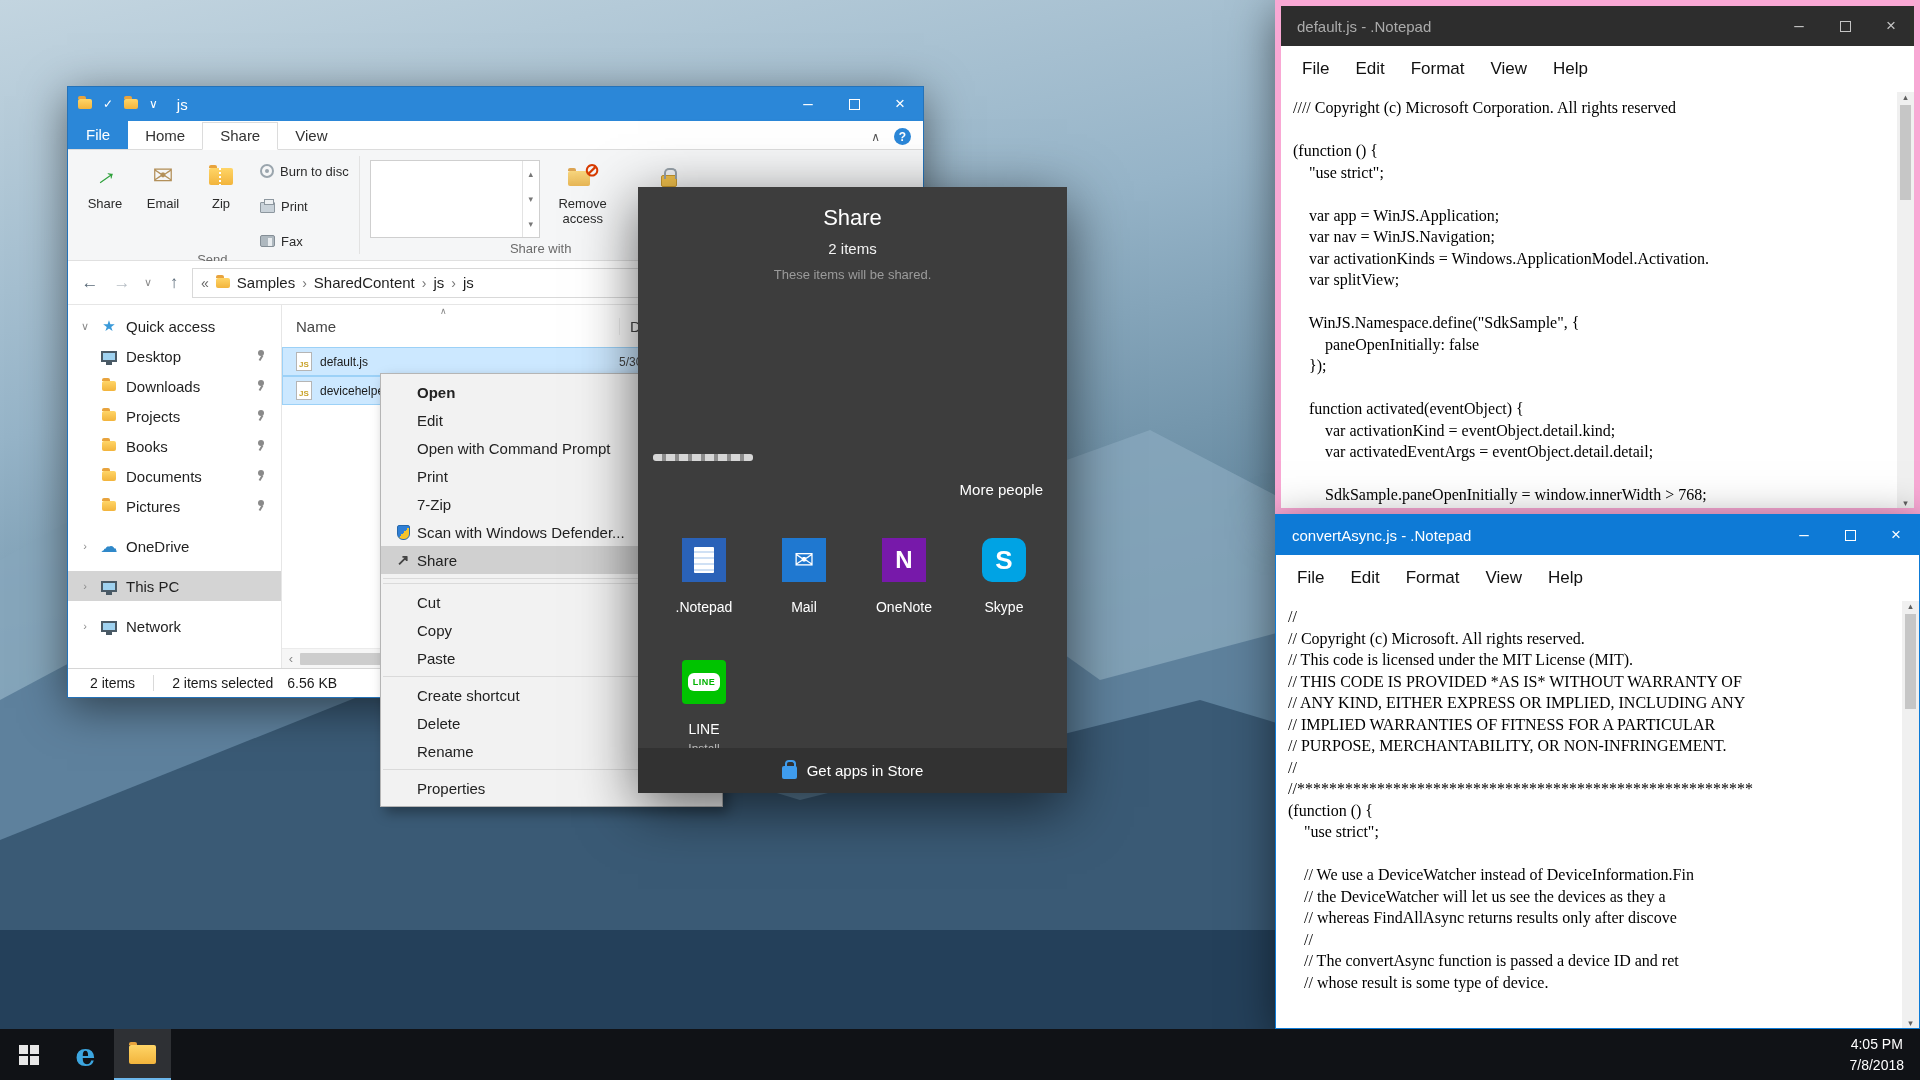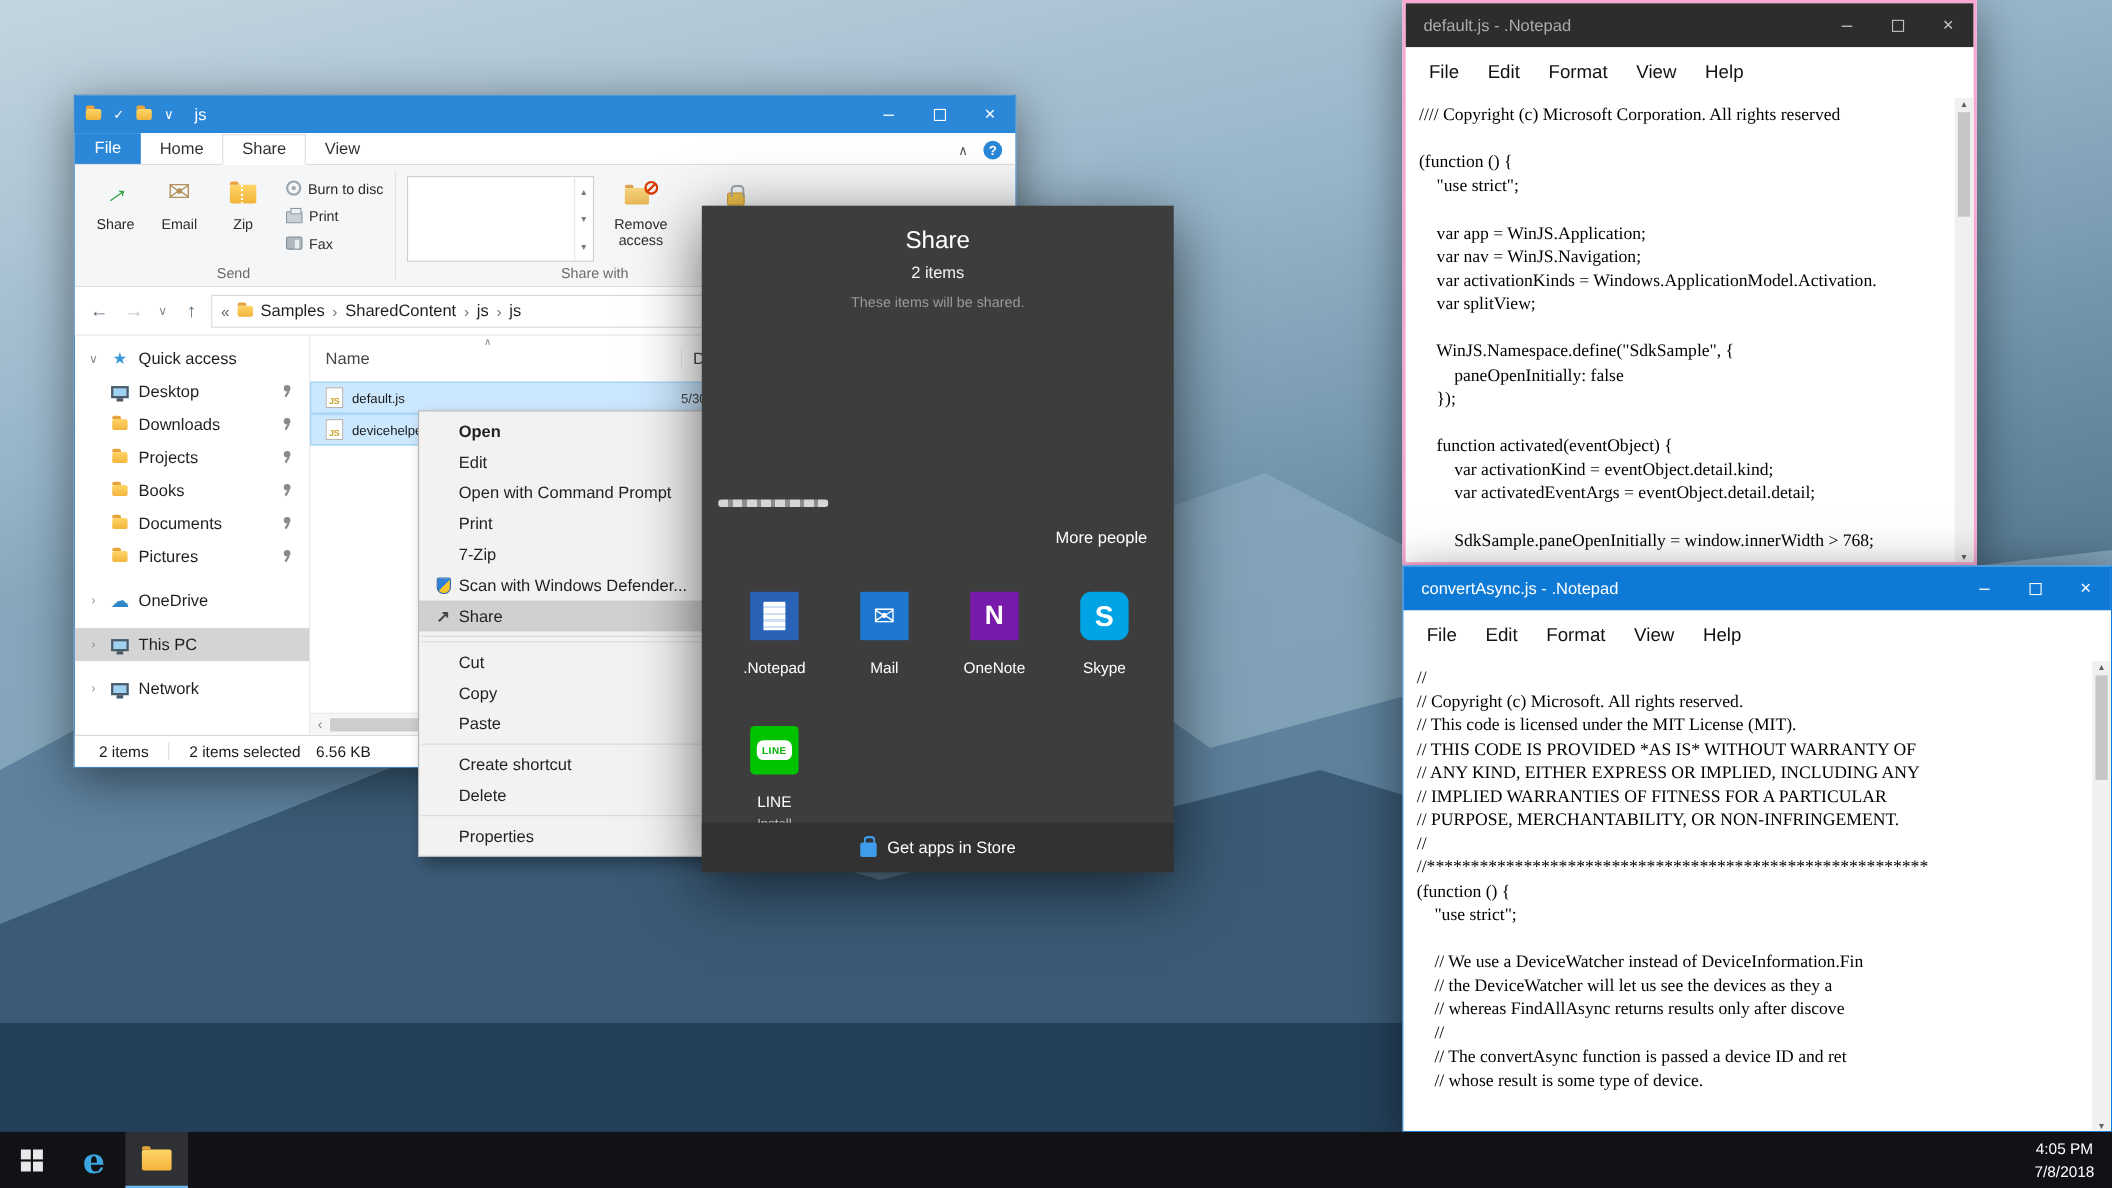--- a/index.html
+++ b/index.html
@@ -33,21 +33,21 @@
   .rib-items{display:flex;align-items:flex-start;flex:1;padding:0 8px}
   .rib-caption{text-align:center;font-size:13px;color:#6b6b6b;padding-bottom:4px}
   .rbtn{width:58px;display:flex;flex-direction:column;align-items:center;padding-top:3px;gap:4px}
   .rbtn.wide{width:86px}
   .rlabel{font-size:13px;color:#2b2b2b;text-align:center;line-height:1.15}
   .share-arrow{display:inline-block;transform:rotate(-35deg);color:#2fa13c;font-weight:bold;font-size:26px;line-height:30px;height:34px}
   .env{font-size:25px;color:#b3905a;line-height:32px;height:34px}
   .zip-ico{height:34px;display:flex;align-items:center}
   .zip-ico .folder{width:24px;height:17px}
   .zip-ico .folder::after{content:"";position:absolute;left:10px;top:0;width:2px;height:17px;background:repeating-linear-gradient(180deg,#fff 0 2px,transparent 2px 4px)}
-  .rib-smallcol{display:flex;flex-direction:column;gap:3px;margin-left:10px;padding-top:4px}
+  .rib-smallcol{display:flex;flex-direction:column;gap:13px;margin-left:10px;padding-top:4px}
   .sbtn{display:flex;align-items:center;gap:6px;height:22px}
   .slabel{font-size:13px;color:#2b2b2b;white-space:nowrap}
   .disc{width:14px;height:14px;border:2px solid #9aa5ad;border-radius:50%;position:relative}
   .disc::after{content:"";position:absolute;left:3px;top:3px;width:4px;height:4px;background:#9aa5ad;border-radius:50%}
   .printer{width:15px;height:11px;background:#c9d2d9;border:1px solid #8d979f;border-radius:1px;position:relative;margin-top:3px}
   .printer::before{content:"";position:absolute;top:-4px;left:3px;width:8px;height:4px;background:#eef1f3;border:1px solid #8d979f}
   .faxm{width:15px;height:12px;background:#aeb8bf;border:1px solid #848e96;border-radius:2px;position:relative}
   .faxm::after{content:"";position:absolute;right:2px;top:2px;width:4px;height:8px;background:#e8ecef}
   .vsep{width:1px;background:#e2e2e2;margin:6px 2px}
   .gallery{width:170px;height:78px;background:#fff;border:1px solid #cfcfcf;margin-top:4px;position:relative}
@@ -125,21 +125,21 @@
   .tile-skype{background:#00a3e4;border-radius:10px;color:#fff;font-size:26px;font-weight:bold}
   .line-app{position:absolute;left:30px;top:473px}
   .tile-line{background:#00c300;border-radius:4px}
   .line-bubble{background:#fff;border-radius:6px;padding:4px 5px;color:#00b300;font-size:9px;font-weight:bold;letter-spacing:.5px}
   .sd-install{font-size:12px;color:#bdbdbd;margin-top:5px}
   .sd-footer{position:absolute;left:0;right:0;bottom:0;height:45px;background:#323232;display:flex;align-items:center;justify-content:center;gap:10px;font-size:15px}
   .bag{width:15px;height:13px;background:#3f9ced;border-radius:2px;position:relative;margin-top:4px}
   .bag::before{content:"";position:absolute;top:-6px;left:3px;width:7px;height:6px;border:2px solid #3f9ced;border-bottom:none;border-radius:4px 4px 0 0}
   
   .notepad{display:flex;flex-direction:column}
-  .np1{left:1275px;top:0;width:522px;height:514px;z-index:5;border:3px solid #f9a8d4}
+  .np1{left:1275px;top:0;width:645px;height:514px;z-index:5;border:6px solid #f9a8d4}
   .np2{left:1275px;top:514px;width:645px;height:515px;z-index:6;border:1px solid #0d7bd7}
   .np-titlebar{height:40px;display:flex;align-items:center;padding-left:16px;font-size:15px;flex:none}
   .np1 .np-titlebar{background:#2d2d2d;color:#ababab}
   .np2 .np-titlebar{background:#0e7ad6;color:#fff}
   .np1 .cap{color:#c4c4c4}
   .np2 .cap{color:#fff}
   .np-menubar{height:46px;background:#fff;display:flex;align-items:center;padding-left:8px;flex:none}
   .np-menu{padding:0 13px;font-size:17px;color:#111}
   .np-content{position:relative;flex:1;background:#fff;overflow:hidden}
   .np-code{font-family:Liberation Serif, serif;font-size:16px;line-height:21.5px;padding:5px 0 0 12px;white-space:pre;color:#000}
@@ -446,20 +446,24 @@
   </div>
   <div class="cm-sep"></div>
   <div class="cm-item">
     <span class="cm-ico"></span>
       <span class="cm-label">Create shortcut</span>
   </div>
   <div class="cm-item">
     <span class="cm-ico"></span>
       <span class="cm-label">Delete</span>
   </div>
+  <div class="cm-item">
+    <span class="cm-ico"></span>
+      <span class="cm-label">Rename</span>
+  </div>
   <div class="c m-sep cm-sep"></div>
   <div class="cm-item">
     <span class="cm-ico"></span>
       <span class="cm-label">Properties</span>
   </div>
 </div>
 
 <div class="share-dialog">
   <div class="sd-title">Share</div>
   <div class="sd-count">2 items</div>

